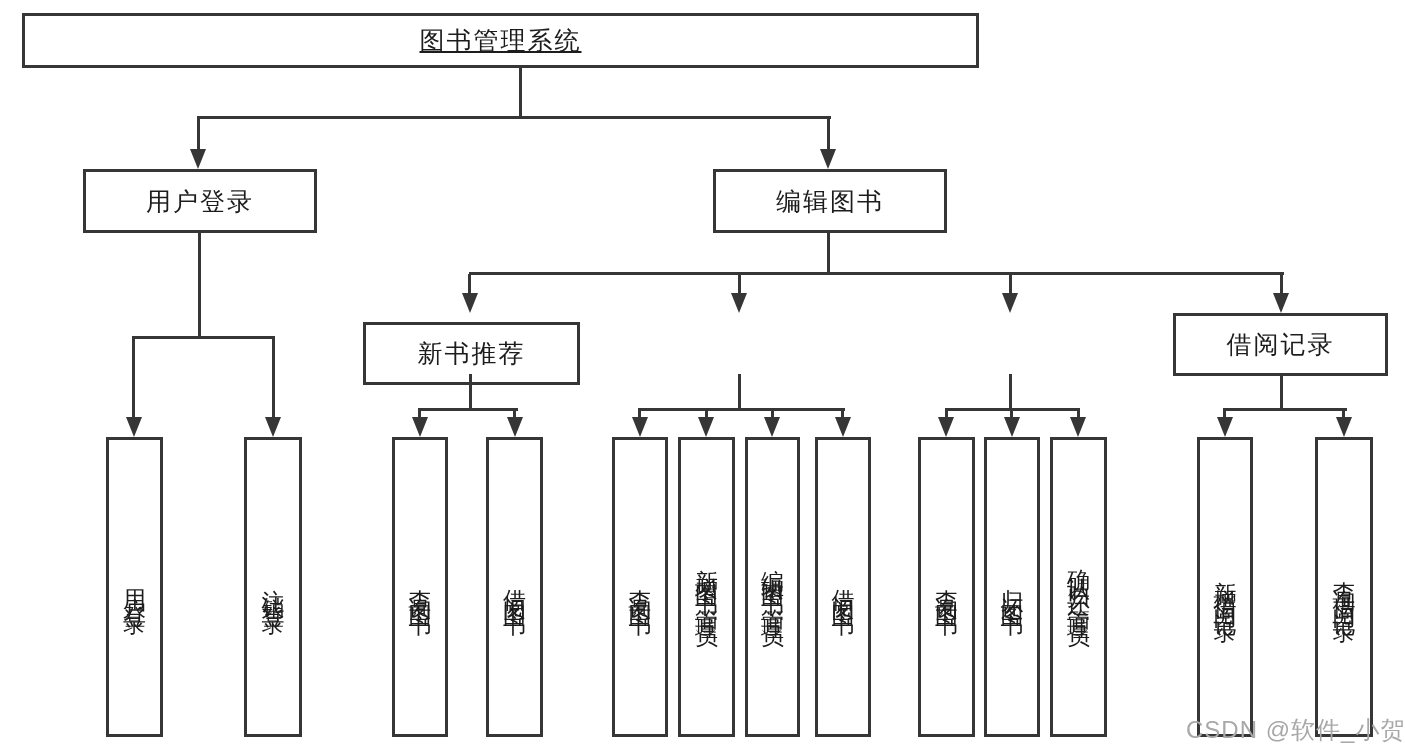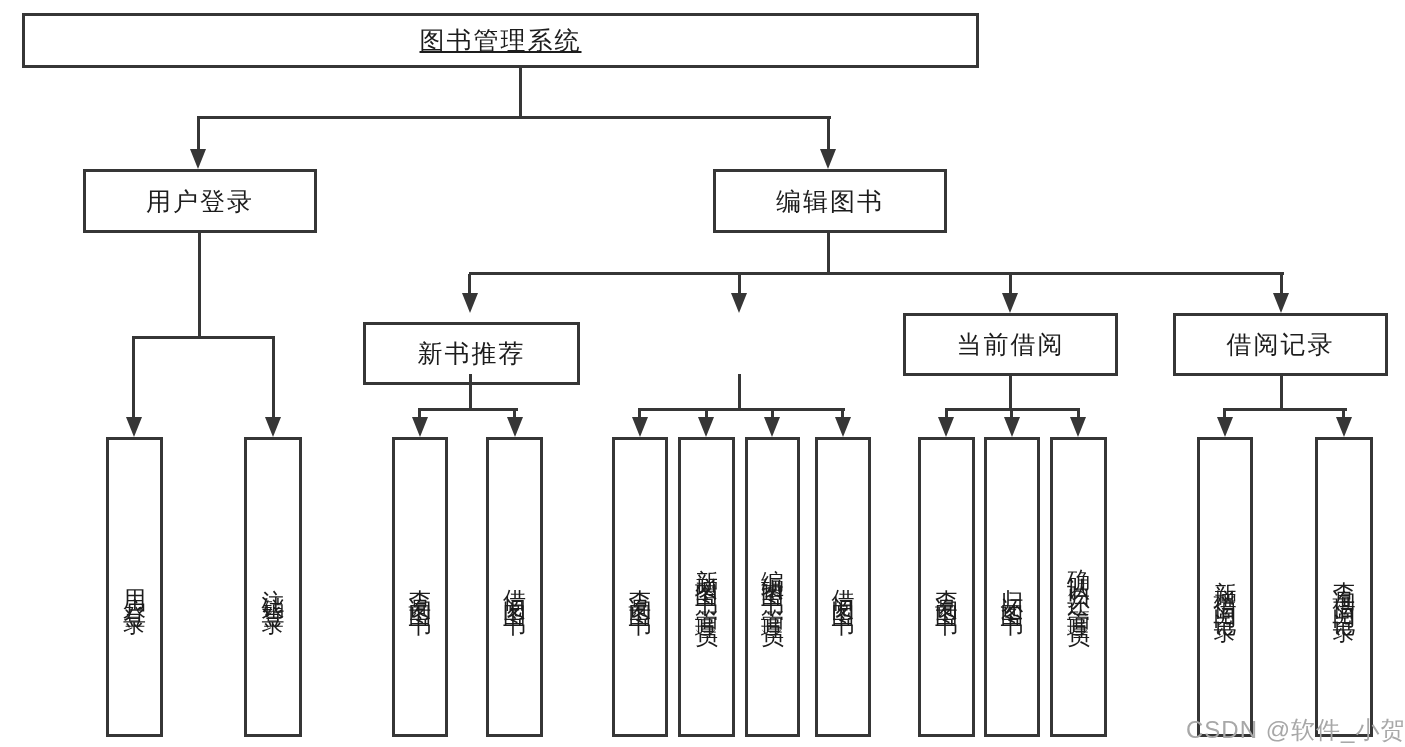--- a/index.html
+++ b/index.html
@@ -44,21 +44,20 @@
   <div class="vline" style="left:468px;top:274px;width:3px;height:20px;"></div>
   <div class="tri" style="left:462px;top:293px;"></div>
   <div class="vline" style="left:738px;top:274px;width:3px;height:20px;"></div>
   <div class="tri" style="left:731px;top:293px;"></div>
   <div class="vline" style="left:1009px;top:274px;width:3px;height:20px;"></div>
   <div class="tri" style="left:1002px;top:293px;"></div>
   <div class="vline" style="left:1280px;top:274px;width:3px;height:20px;"></div>
   <div class="tri" style="left:1273px;top:293px;"></div>
 
   <div class="box box-h" style="left:363px;top:322px;width:217px;height:63px;">新书推荐</div>
-  <div class="box box-h" style="left:903px;top:313px;width:215px;height:63px;">当前借阅</div>
   <div class="box box-h" style="left:1173px;top:313px;width:215px;height:63px;">借阅记录</div>
 
   <div class="vline" style="left:469px;top:374px;width:3px;height:36px;"></div>
   <div class="hline" style="left:418px;top:408px;width:100px;height:3px;"></div>
   <div class="vline" style="left:418px;top:410px;width:3px;height:8px;"></div>
   <div class="tri" style="left:412px;top:417px;"></div>
   <div class="vline" style="left:513px;top:410px;width:3px;height:8px;"></div>
   <div class="tri" style="left:507px;top:417px;"></div>
 
   <div class="vline" style="left:738px;top:374px;width:3px;height:36px;"></div>

